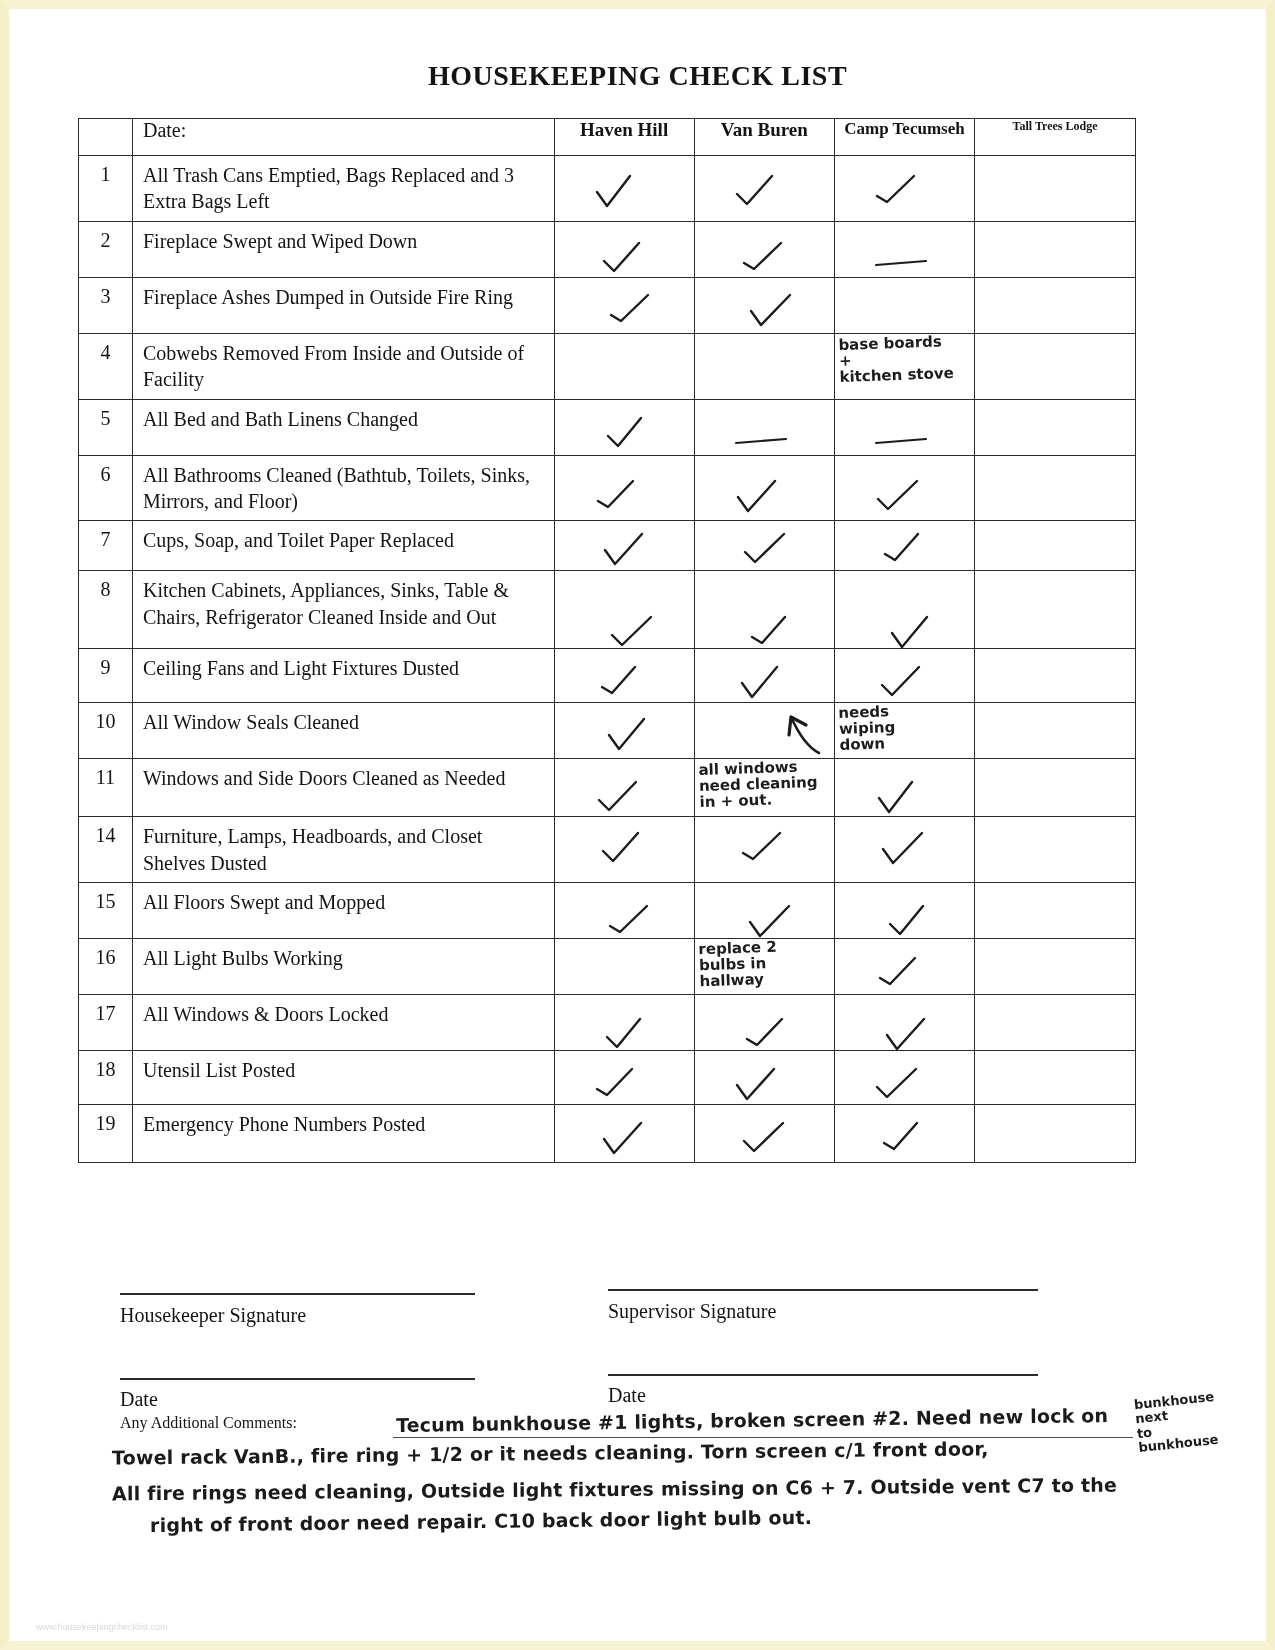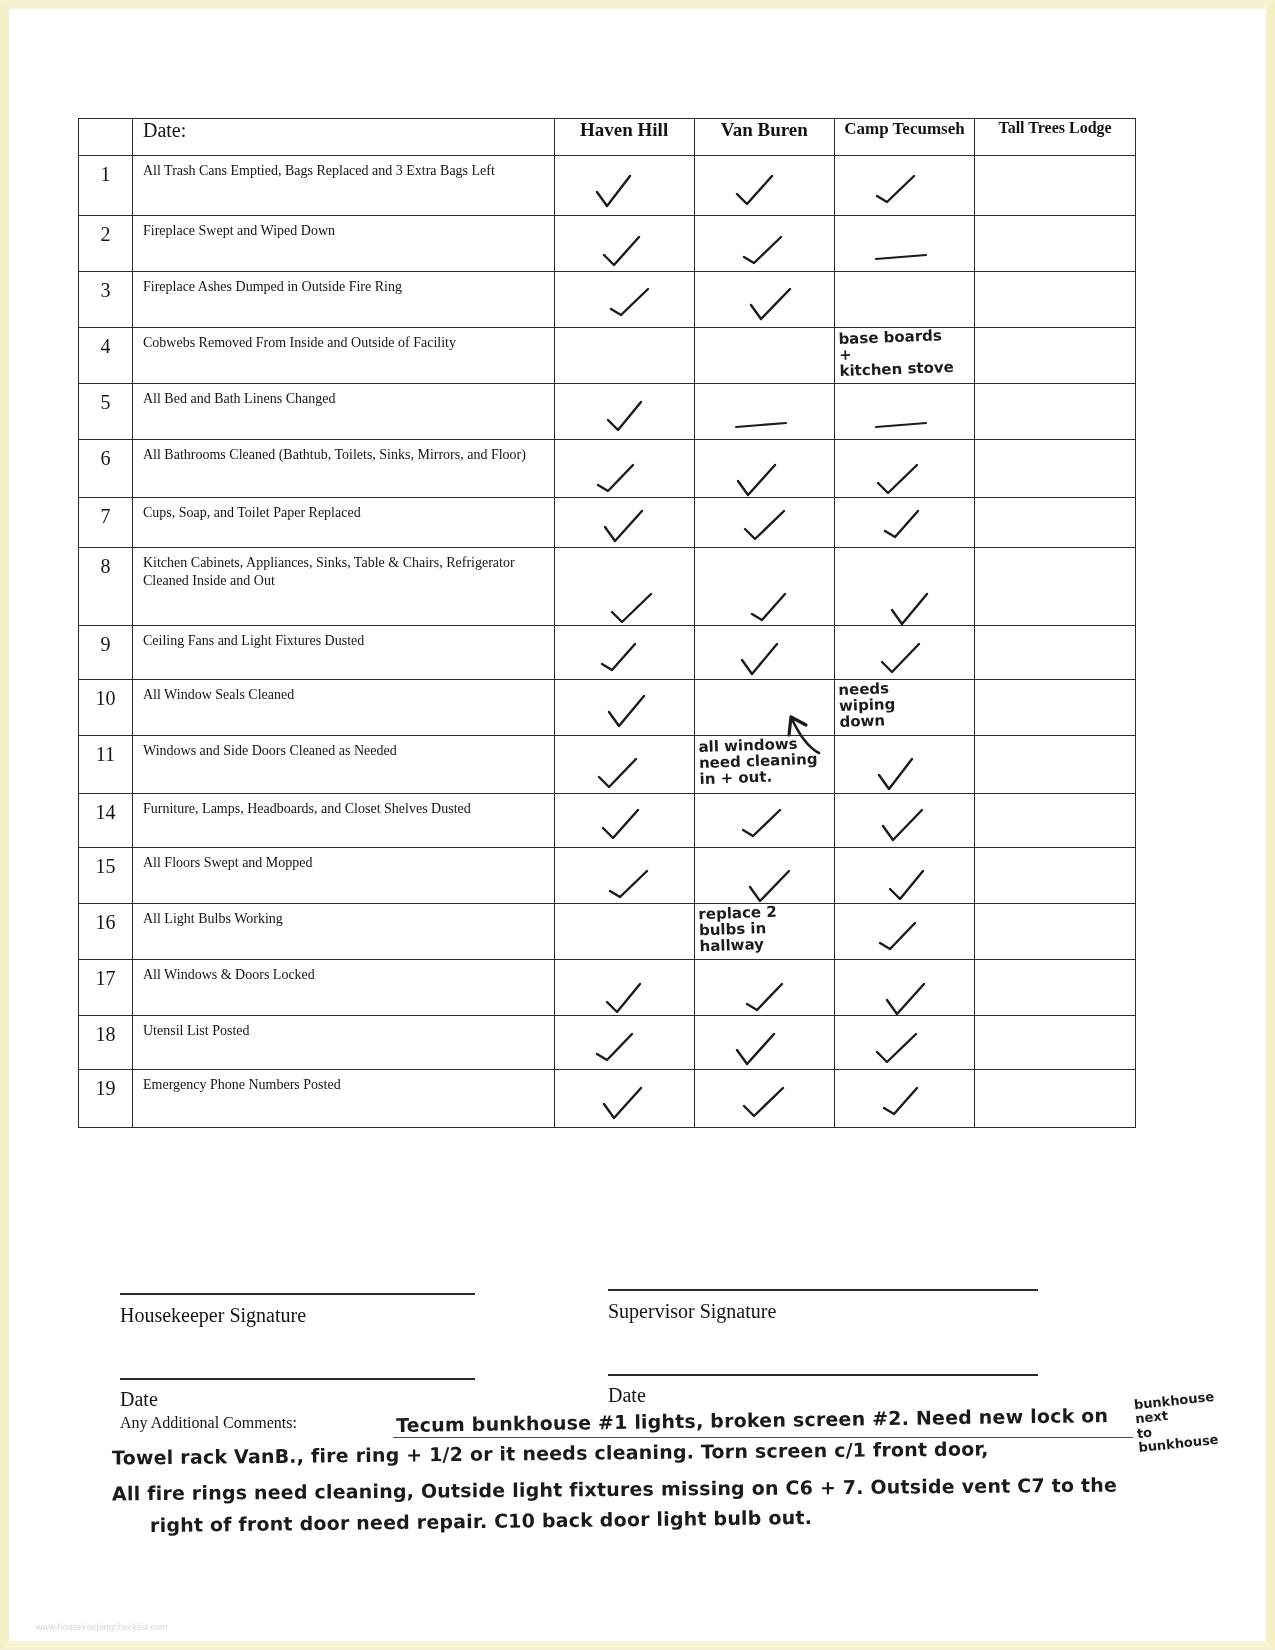--- a/index.html
+++ b/index.html
@@ -77,32 +77,32 @@
     padding: 5px 4px 4px 4px;
     vertical-align: middle;
     font-family: "Liberation Serif", serif;
   }
   thead th.date-head {
     text-align: left;
     padding-left: 10px;
     font-weight: normal;
     font-size: 20px;
   }
-  thead th.tall-head { font-size: 16px; }
+  thead th.tall-head { font-size: 12px; }
   thead th.camp-head { font-size: 17px; }
 
   td.num-cell {
     text-align: center;
     font-size: 20px;
     padding-top: 7px;
     font-family: "Liberation Serif", serif;
   }
   td.task-cell {
     padding: 6px 6px 6px 10px;
-    font-size: 14px;
+    font-size: 20px;
     line-height: 1.32;
     font-family: "Liberation Serif", serif;
   }
   td.mark-cell { position: relative; }
   .check {
     position: absolute;
     color: #1b1b1b;
     font-family: "DejaVu Sans", sans-serif;
     line-height: 1;
     pointer-events: none;
@@ -170,20 +170,21 @@
     font-size: 9px;
     color: #d8d8d8;
     font-family: "Liberation Sans", sans-serif;
   }
 </style>
 </head>
 <body>
 
 <div class="page">
 
+  <div class="doc-title">HOUSEKEEPING CHECK LIST</div>
 
   <table class="checklist-table">
     <colgroup>
       <col class="col-num">
         <col class="col-task">
       <col class="col-site">
         <col class="col-site">
         <col class="col-site">
         <col class="col-site-w">
     </colgroup>

